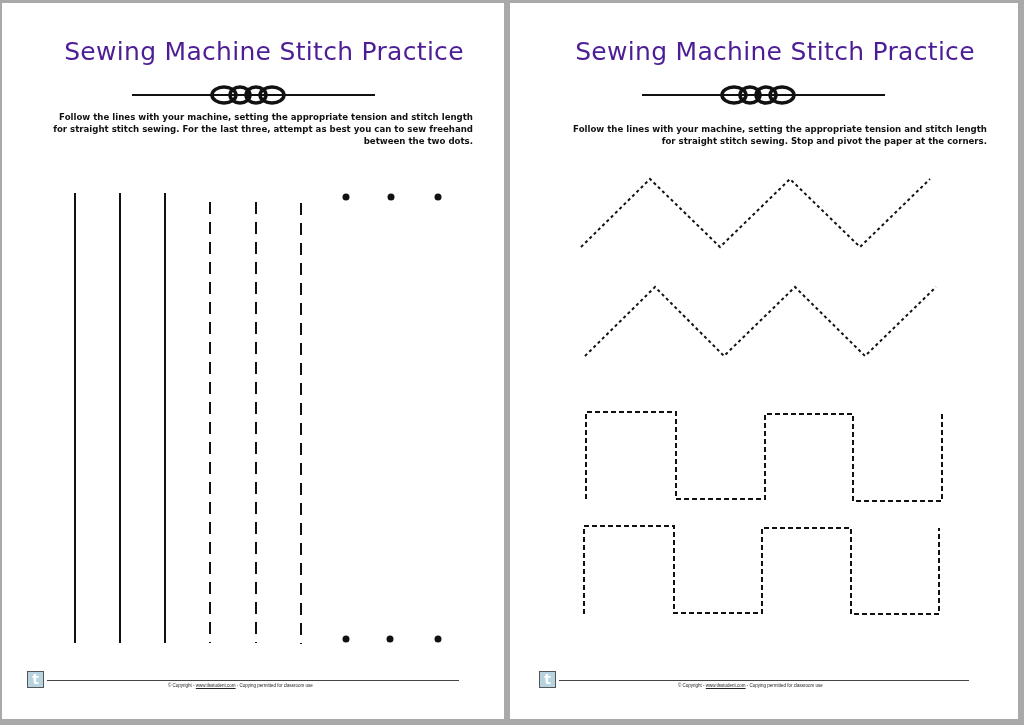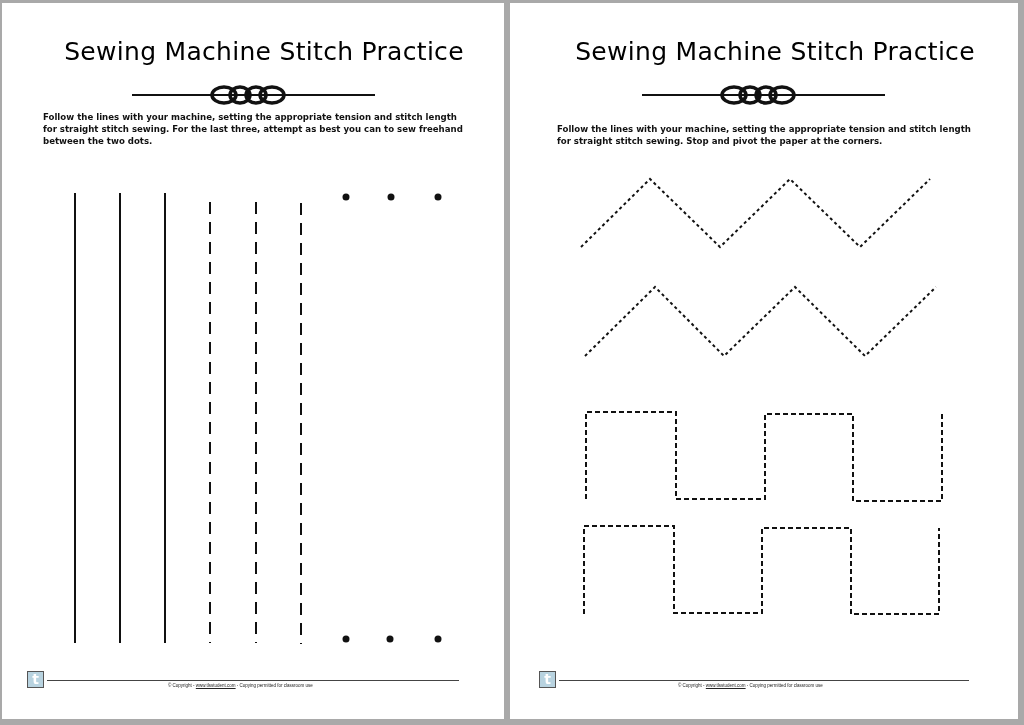--- a/index.html
+++ b/index.html
@@ -10,29 +10,29 @@
     font-family: "DejaVu Sans", sans-serif;
   }
   .page {
     position: absolute; top: 3px; background: #ffffff;
     height: 716px;
   }
   #page-left { left: 2px; width: 502px; }
   #page-right { left: 510px; width: 508px; }
   .title {
     position: absolute; left: 0; right: 0; top: 34px;
-    text-align: center; font-size: 25px; color: #000000;
+    text-align: center; font-size: 25px; color: #4c1d95;
     font-family: "DejaVu Sans", sans-serif; letter-spacing: 0.3px;
   }
   #page-left .title { padding-left: 22px; }
   #page-right .title { padding-left: 22px; }
   .divider { position: absolute; top: 75px; }
   .instructions {
     position: absolute; font-size: 8.6px; line-height: 12px; color: #111;
-    font-family: "DejaVu Sans", sans-serif; font-weight: bold;
+    font-family: "DejaVu Sans", sans-serif; font-weight: bold; text-align: right;
   }
   #page-left .instructions { left: 41px; top: 108px; width: 430px; }
   #page-right .instructions { left: 47px; top: 120px; width: 430px; }
   .art { position: absolute; left: 0; top: 0; }
   .footer-logo {
     position: absolute; width: 17px; height: 17px;
     background: #b8d3e0; border: 1px solid #555; box-sizing: border-box;
     color: #fff; font-weight: bold; font-size: 14px; line-height: 15px; text-align: center;
     font-family: "DejaVu Sans", sans-serif;
   }

